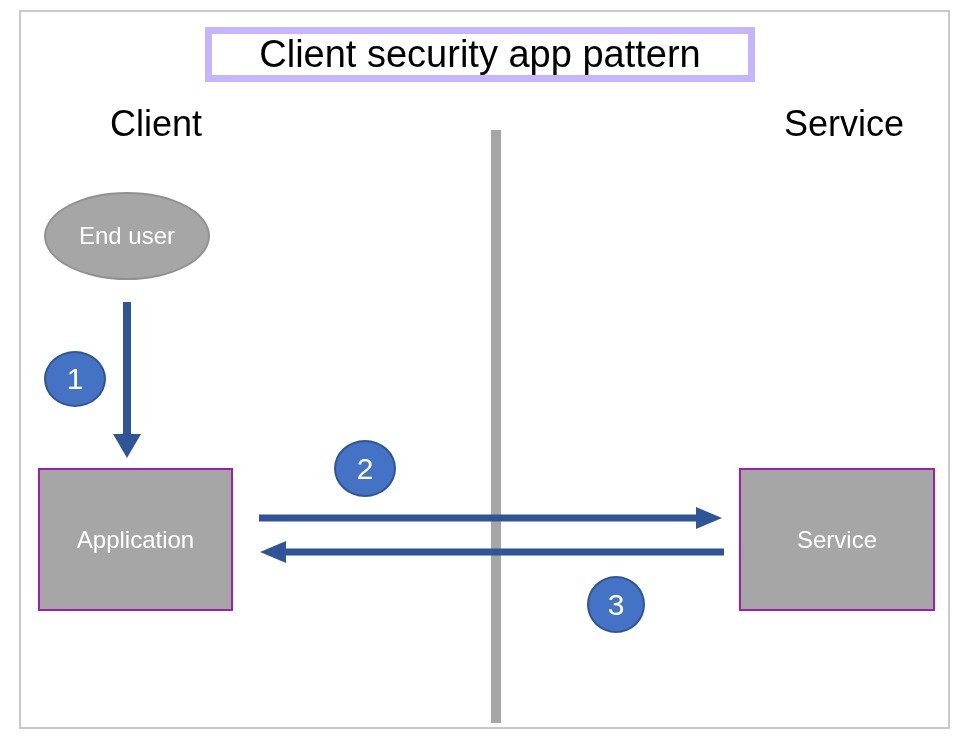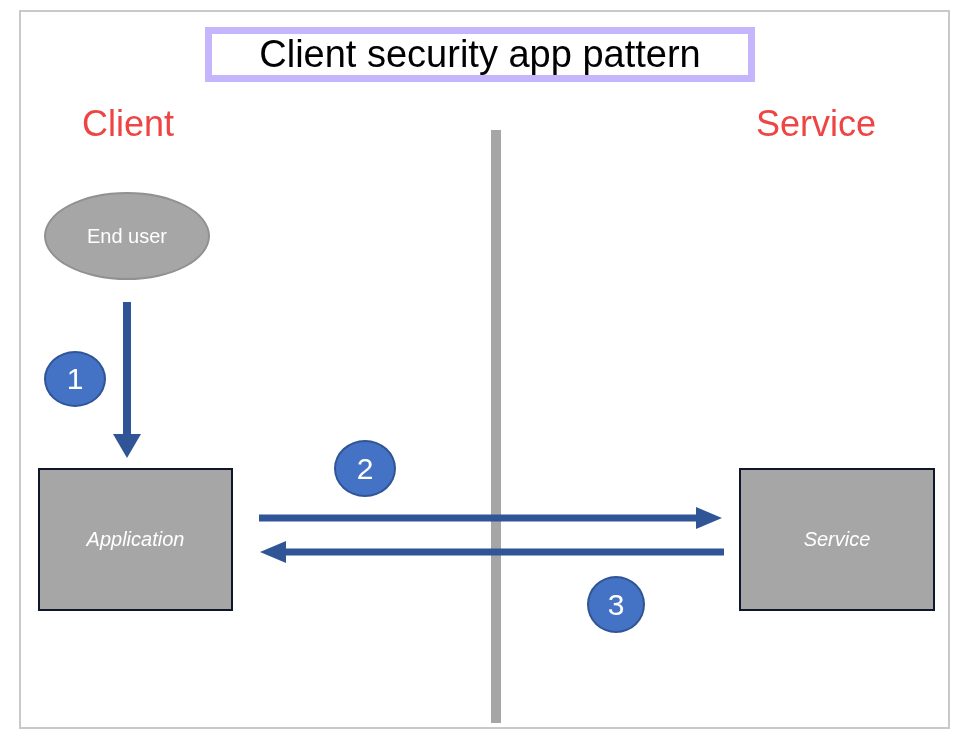--- a/index.html
+++ b/index.html
@@ -22,45 +22,45 @@
     position: absolute;
     left: 205px; top: 27px;
     width: 550px; height: 55px;
     border: 7px solid #c4b5fd;
     box-sizing: border-box;
     display: flex; align-items: center; justify-content: center;
   }
   .title-box span { font-size: 38px; color: #000000; white-space: nowrap; }
   .col-label {
     position: absolute;
-    font-size: 36px; color: #ef4444; white-space: nowrap;
+    font-size: 36px; color: #000000; white-space: nowrap; margin-left: 28px;
   }
   .col-label.left  { left: 82px;  top: 103px; }
   .col-label.right { left: 756px; top: 103px; }
   .divider {
     position: absolute;
     left: 491px; top: 130px;
     width: 10px; height: 593px;
     background: #a6a6a6;
   }
   .node {
     position: absolute;
     background: #a6a6a6;
     display: flex; align-items: center; justify-content: center;
     box-sizing: border-box;
     color: #ffffff;
   }
-  .node span { font-size: 20px; color: #ffffff; white-space: nowrap; }
+  .node span { font-size: 24px; color: #ffffff; white-space: nowrap; }
   .node.ellipse {
     left: 44px; top: 192px;
     width: 166px; height: 88px;
     border-radius: 50%;
     border: 2px solid #919191;
   }
-  .node.rect { border: 2px solid #0f172a; font-style: italic; }
+  .node.rect { border: 2px solid #a21caf; }
   .node.rect.application { left: 38px;  top: 468px; width: 195px; height: 143px; }
   .node.rect.service     { left: 739px; top: 468px; width: 196px; height: 143px; }
   .badge {
     position: absolute;
     background: #4472c4;
     border: 2px solid #2f5597;
     border-radius: 50%;
     box-sizing: border-box;
     display: flex; align-items: center; justify-content: center;
   }

